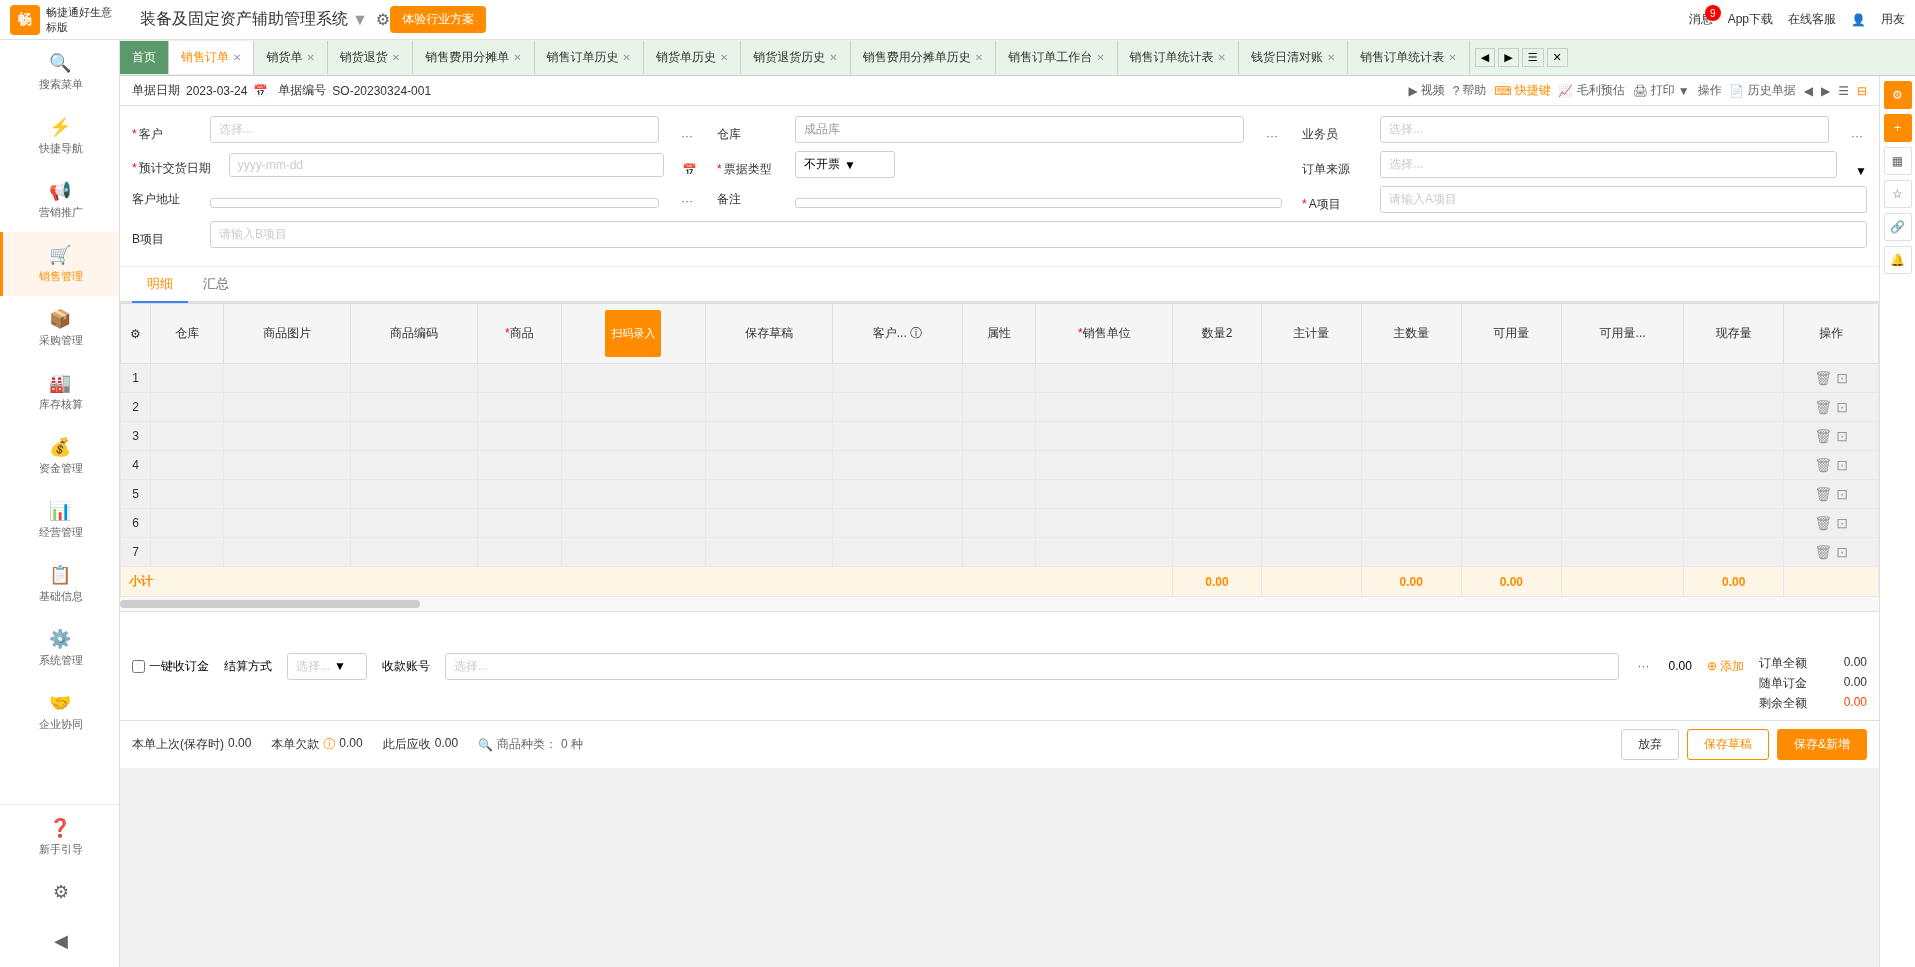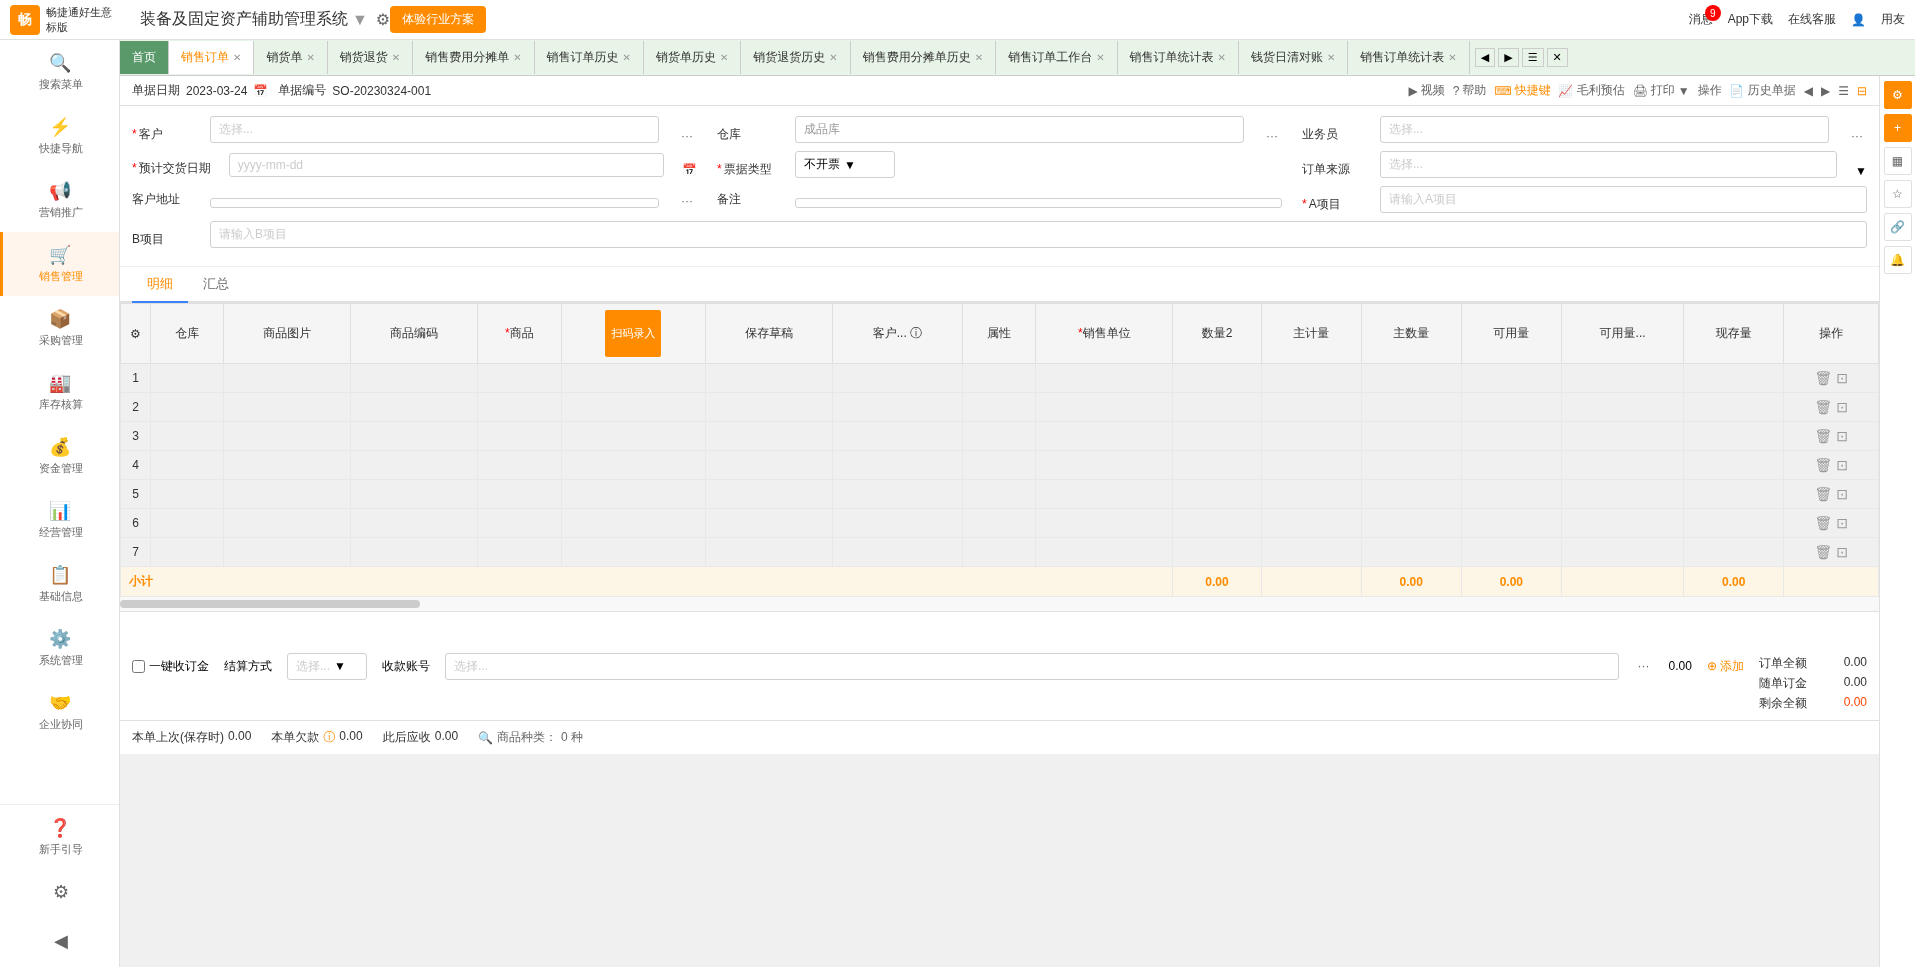--- a/index.html
+++ b/index.html
@@ -651,20 +651,25 @@
           </div>
           <div class="footer-field">
             <span>此后应收</span>
             <span>0.00</span>
           </div>
           <div class="footer-info">
             <span>🔍</span>
             <span>商品种类：</span>
             <span>0 种</span>
           </div>
+          <div class="footer-actions">
+            <button class="btn btn-default">放弃</button>
+            <button class="btn btn-outline">保存草稿</button>
+            <button class="btn btn-primary">保存&amp;新增</button>
+          </div>
         </div>
       </div>
 
       <div class="side-settings">
         <div class="side-btn orange">⚙</div>
         <div class="side-btn orange">+</div>
         <div class="side-btn">▦</div>
         <div class="side-btn">☆</div>
         <div class="side-btn">🔗</div>
         <div class="side-btn">🔔</div>

